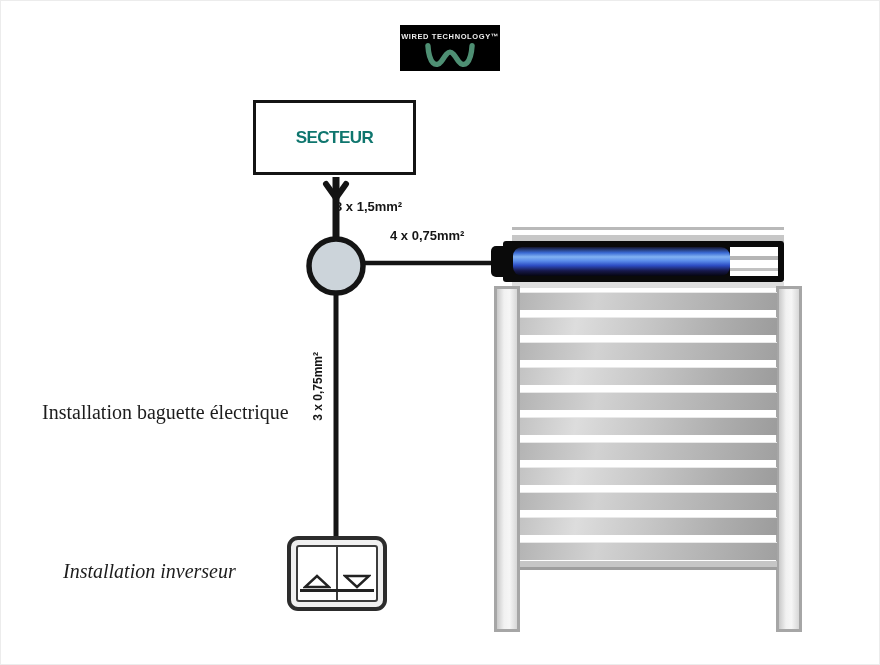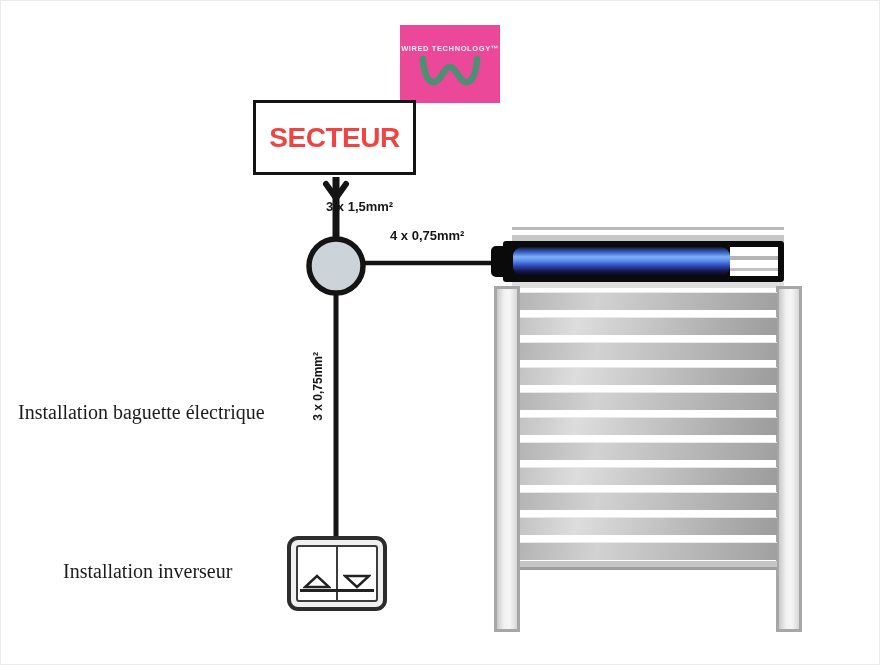--- a/index.html
+++ b/index.html
@@ -1,43 +1,43 @@
 <!DOCTYPE html>
 <html><head>
 <meta charset="utf-8">
 <style>
   html,body{margin:0;padding:0;background:#fff;}
   .canvas{position:relative;width:880px;height:665px;background:#ffffff;overflow:hidden;
           box-shadow:inset 0 0 0 1px #ececec;font-family:"Liberation Sans",sans-serif;}
 
   
-  .logo{position:absolute;left:400px;top:25px;width:100px;height:78px;background:#ec4899;
+  .logo{position:absolute;left:400px;top:25px;width:100px;height:46px;background:#000000;
         display:flex;flex-direction:column;align-items:center;justify-content:center;}
   .logo .brand{margin-top:7px;font-size:7.5px;font-weight:bold;color:#ededed;letter-spacing:.6px;white-space:nowrap;}
   .logo svg{margin-top:2px;}
 
   
   .source-box{position:absolute;left:253px;top:100px;width:157px;height:69px;background:#fff;
               border:3px solid #141414;display:flex;flex-direction:column;align-items:center;justify-content:center;}
-  .source-box .l1,.source-box .l2{font-weight:bold;font-size:28px;line-height:1.12;color:#ef4444;letter-spacing:-0.5px;white-space:nowrap;text-align:center;}
+  .source-box .l1,.source-box .l2{font-weight:bold;font-size:17px;line-height:1.12;color:#0f766e;letter-spacing:-0.5px;white-space:nowrap;text-align:center;}
 
   
   .wires{position:absolute;left:0;top:0;width:880px;height:665px;pointer-events:none;}
 
   
   .cable-label{position:absolute;font-size:13px;font-weight:bold;color:#161616;white-space:nowrap;}
-  .cable-label.mains{left:326px;top:199px;}
+  .cable-label.mains{left:335px;top:199px;}
   .cable-label.motor{left:390px;top:228px;}
   .cable-label.vert{left:311px;top:352px;writing-mode:vertical-rl;transform:rotate(180deg);font-size:12px;}
 
   
   .desc-label{position:absolute;font-family:"Liberation Serif",serif;font-size:20px;color:#1c1c1c;white-space:nowrap;}
   .desc-label.junction{left:28px;top:252px;}
-  .desc-label.conduit{left:18px;top:401px;}
-  .desc-label.inverter{left:63px;top:560px;}
+  .desc-label.conduit{left:42px;top:401px;}
+  .desc-label.inverter{left:63px;top:560px;font-style:italic;}
 
   
   .switch{position:absolute;left:287px;top:536px;width:100px;height:75px;border:4px solid #2c2c2c;
           border-radius:11px;background:#f0f0f0;box-sizing:border-box;}
   .switch-inner{position:absolute;left:5px;top:5px;right:5px;bottom:5px;border:2px solid #3c3c3c;
                 border-radius:3px;background:#fff;display:flex;}
   .switch-panel{flex:1;position:relative;}
   .switch-panel.left{border-right:2px solid #3c3c3c;}
   .switch-tri{position:absolute;left:50%;transform:translateX(-50%);bottom:11px;}
   .switch-line{position:absolute;left:2px;right:2px;bottom:8px;height:3px;background:#222;}

